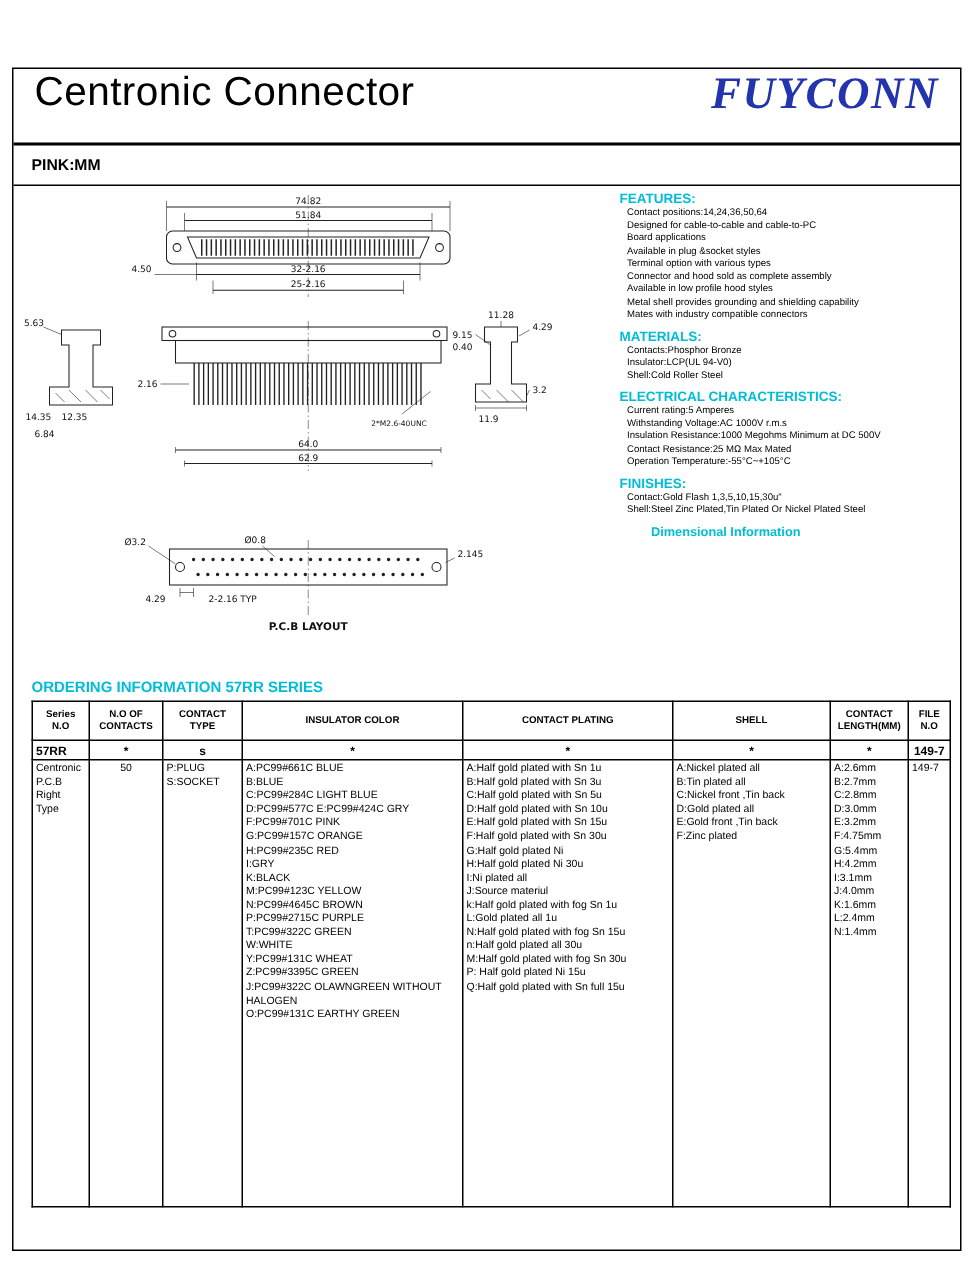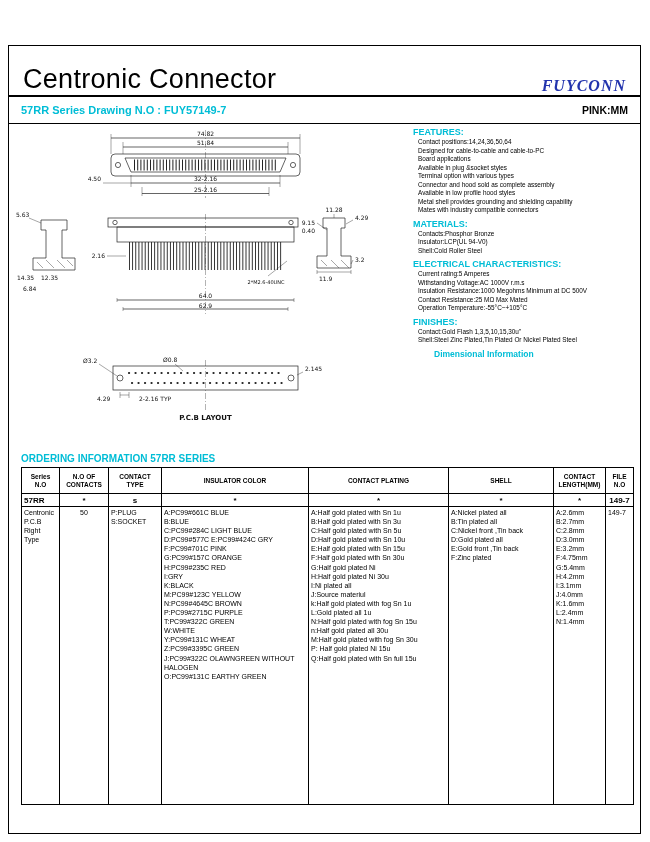--- a/index.html
+++ b/index.html
@@ -2,23 +2,23 @@
 <html><head>
 <meta charset="utf-8">
 <style>
   :root { --cyan:#00bdd6; --ink:#111; --blue:#2334ae; }
   * { margin:0; padding:0; box-sizing:border-box; }
   html,body { width:650px; height:842px; background:#fff; }
   body { font-family:"Liberation Sans", sans-serif; color:#000; position:relative; }
 
   .frame { position:absolute; left:8px; top:45px; width:633px; height:789px; border:1.5px solid #000; background:#fff; }
 
-  .titlebar { height:51px; border-bottom:2px solid #000; display:flex; align-items:flex-end; justify-content:space-between; padding:0 14px; }
+  .titlebar { height:51px; border-bottom:2px solid #000; display:flex; align-items:flex-start; justify-content:space-between; padding:0 14px; }
   .title { font-size:27px; font-weight:normal; letter-spacing:.3px; }
-  .brand { font-family:"Liberation Serif", serif; font-style:italic; font-weight:bold; font-size:16px; color:var(--blue); letter-spacing:1px; }
+  .brand { font-family:"Liberation Serif", serif; font-style:italic; font-weight:bold; font-size:30px; color:var(--blue); letter-spacing:1px; }
 
   .seriesbar { height:27px; border-bottom:1.5px solid #000; display:flex; align-items:center; justify-content:space-between; padding:0 12px; }
   .series-text { color:var(--cyan); font-weight:bold; font-size:11px; }
   .unit { font-weight:bold; font-size:10.5px; }
 
   .content { position:relative; height:326px; }
   .drawing-svg { position:absolute; left:4px; top:4px; }
 
   .specs { position:absolute; left:392px; top:3px; width:234px; }
   .spec { margin-bottom:4px;margin-left:12px; }
@@ -40,21 +40,20 @@
 <body>
 
 <div class="frame">
 
   <div class="titlebar">
     <div class="title">Centronic Connector</div>
     <div class="brand">FUYCONN</div>
   </div>
 
   <div class="seriesbar">
-    <span class="series-text">57RR Series  Drawing N.O : FUY57149-7</span>
     <span class="unit">PINK:MM</span>
   </div>
 
   <div class="content">
 
     <svg class="drawing-svg" width="385" height="302" viewBox="0 0 385 302" font-family="DejaVu Sans, sans-serif">
       <g stroke="#222" stroke-width="0.7" fill="none">
         <g stroke-width="0.35" stroke-dasharray="6 2 1 2">
           <path d="M192.5,2 V70 M192.5,86 V186 M192.5,232 V282"></path>
         </g>

